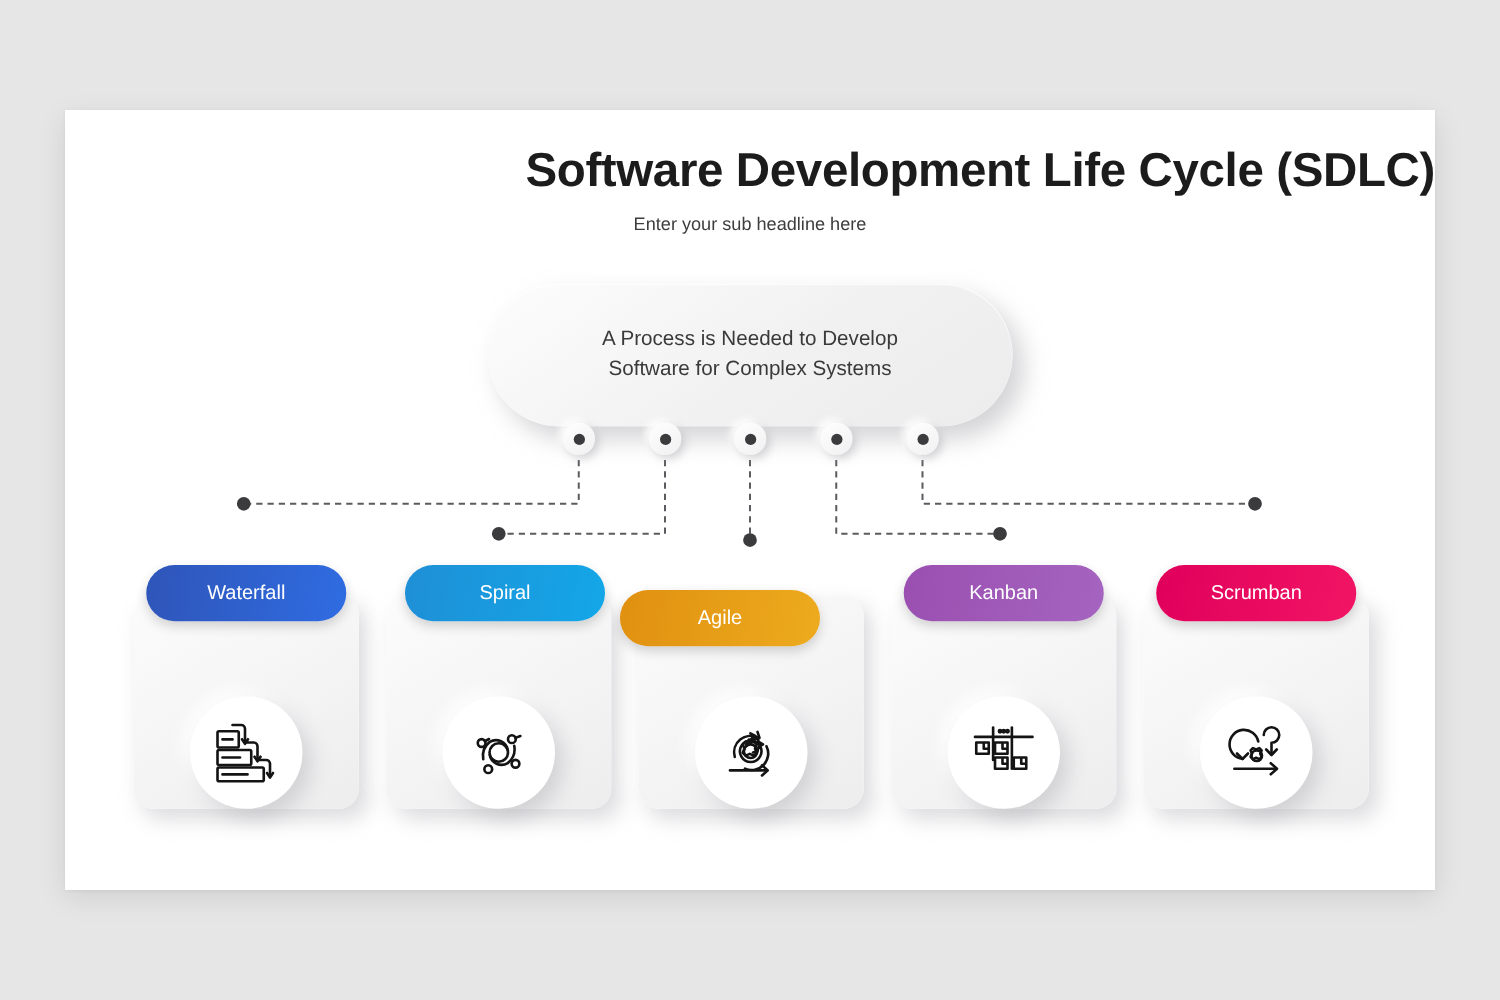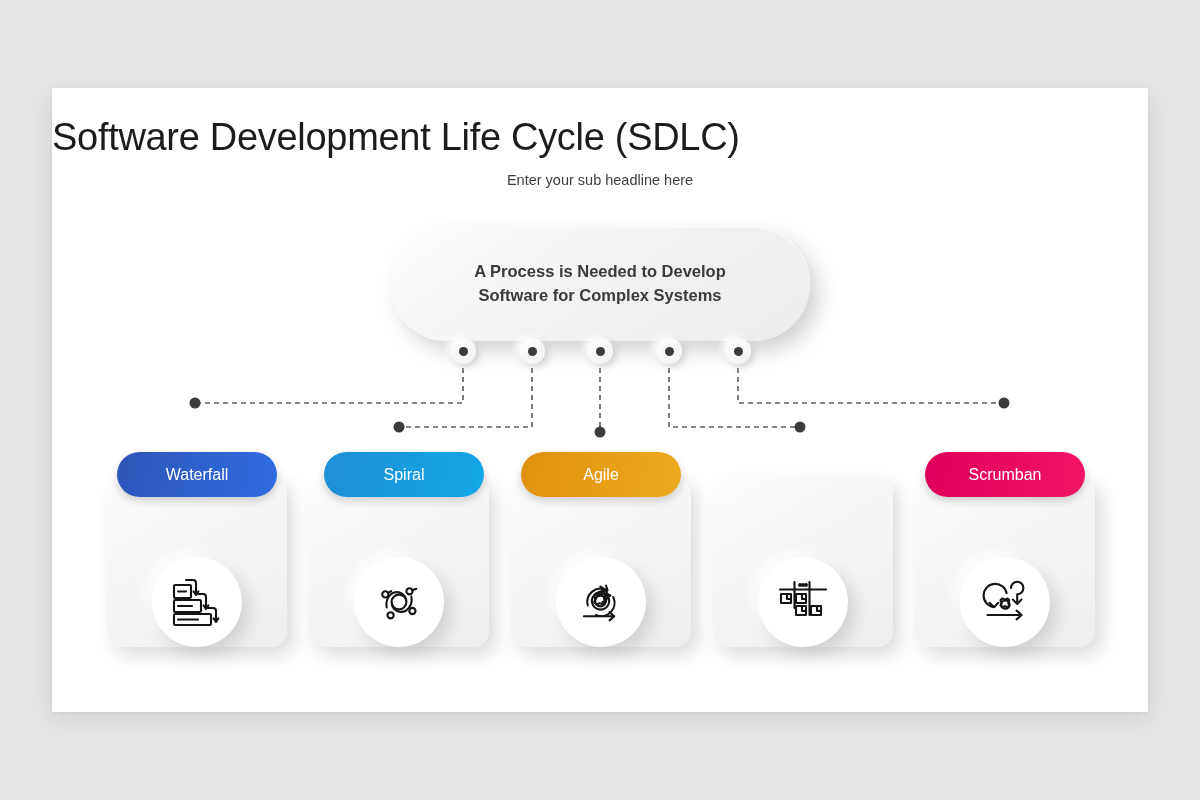--- a/index.html
+++ b/index.html
@@ -27,23 +27,23 @@
     background: #ffffff;
     box-shadow: 0 6px 22px rgba(0,0,0,0.10), 0 1px 3px rgba(0,0,0,0.05);
   }
 
   
   .title {
     position: absolute;
     left: 0;
     top: 28px;
     width: 100%;
-    text-align: left;
+    text-align: right;
     font-size: 38px;
-    font-weight: 400;
+    font-weight: 700;
     color: #1c1c1c;
     letter-spacing: -0.3px;
     white-space: nowrap;
   }
 
   .subtitle {
     position: absolute;
     left: 0;
     top: 84px;
     width: 100%;
@@ -69,21 +69,21 @@
     display: flex;
     align-items: center;
     justify-content: center;
   }
 
   .hub-text {
     text-align: center;
     font-size: 16.5px;
     line-height: 1.45;
     color: #3a3a3a;
-    font-weight: 700;
+    font-weight: 400;
     white-space: pre-line;
   }
 
   
   .connectors {
     position: absolute;
     left: 0;
     top: 0;
     width: 1096px;
     height: 624px;
@@ -259,21 +259,21 @@
           <path d="M23.6,23.9 l-1.4,-3.3 2.3,-2.3 3.3,1.4 3.3,-1.4 2.3,2.3 -1.4,3.3 1.4,3.3 -2.3,2.3 -3.3,-1.4 -3.3,1.4 -2.3,-2.3 z"></path>
           <path d="M15.8,30.5 A13.2,13.2 0 0 1 34.6,15.2"></path>
           <path d="M34.0,10.5 l1.6,4.9 -5.0,1.4"></path>
           <path d="M41.2,22.0 A13.2,13.2 0 0 1 24.0,39.9"></path>
           <path d="M12.0,41.3 H41.0"></path>
           <path d="M37.6,37.2 l4.6,4.1 -4.6,4.1"></path>
         </g>
       </svg>
     </div>
   </div>
-  <div class="pill" style="left:469px; background:linear-gradient(100deg,#e09010,#edab1e);">
+  <div class="pill" style="left:444px; background:linear-gradient(100deg,#e09010,#edab1e);margin-top:20px;">
     <span>Agile</span>
   </div>
 
   <div class="card" style="left:661px;">
     <div class="icon-well">
       <svg width="54" height="50" viewBox="0 0 54 50">
         <g fill="none" stroke="#141414" stroke-width="2.1" stroke-linecap="round" stroke-linejoin="round">
           <line x1="4" y1="12.5" x2="50" y2="12.5"></line>
           <line x1="18.5" y1="5" x2="18.5" y2="31"></line>
           <line x1="33.5" y1="5" x2="33.5" y2="38"></line>
@@ -281,20 +281,23 @@
           <circle cx="27" cy="8" r="0.9" fill="#141414"></circle>
           <circle cx="30" cy="8" r="0.9" fill="#141414"></circle>
           <path d="M5,17 h10 v9 h-10 z M11,17 v5 h4"></path>
           <path d="M20,17 h10 v9 h-10 z M26,17 v5 h4"></path>
           <path d="M20,29 h10 v9 h-10 z M26,29 v5 h4"></path>
           <path d="M35,29 h10 v9 h-10 z M41,29 v5 h4"></path>
         </g>
       </svg>
     </div>
   </div>
+  <div class="pill" style="left:671px; background:linear-gradient(100deg,#9a4fb0,#a564c0);">
+    <span>Kanban</span>
+  </div>
 
   <div class="card" style="left:863px;">
     <div class="icon-well">
       <svg width="58" height="54" viewBox="0 0 58 54">
         <g fill="none" stroke="#141414" stroke-width="2.1" stroke-linecap="round" stroke-linejoin="round">
           <path d="M35.0,13.0 A6.2,6.2 0 1 1 41.2,19.2 L41.2,28.0"></path>
           <path d="M37.0,24.6 l4.2,4.4 4.2,-4.4"></path>
           <path d="M30.6,18.2 A11.6,11.6 0 1 0 18.0,32.0"></path>
           <path d="M13.6,27.8 l4.4,4.4 4.4,-4.4"></path>
           <circle cx="29.4" cy="29.6" r="4.2"></circle>

